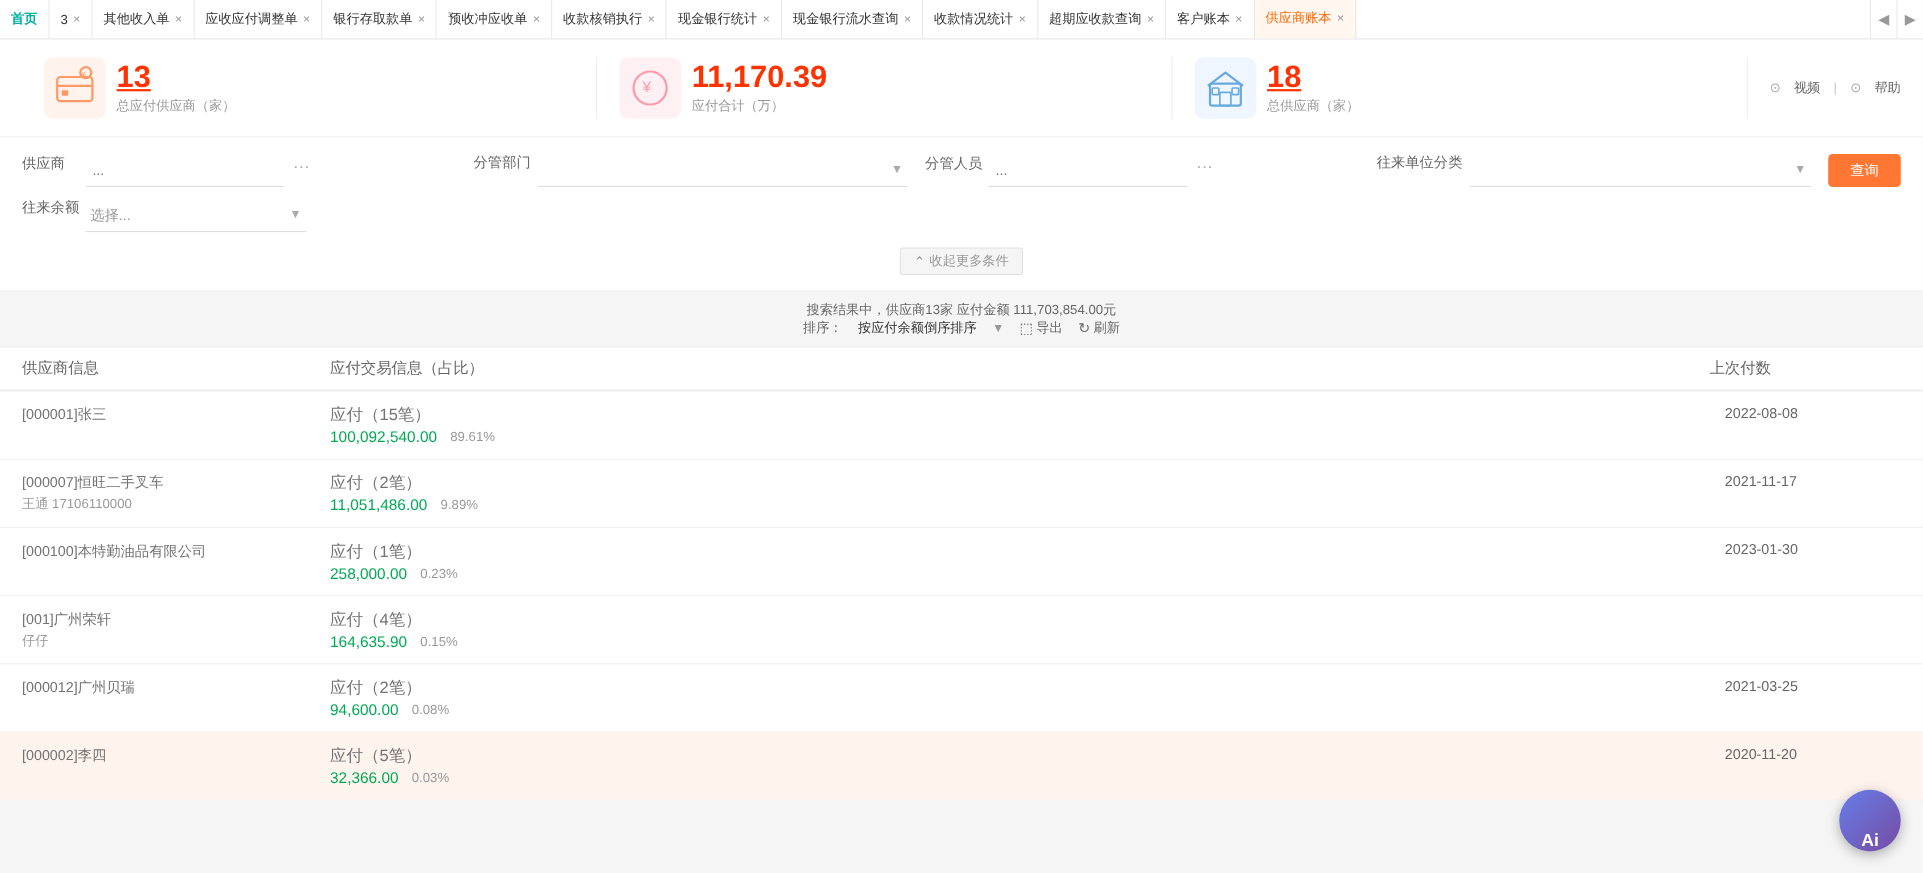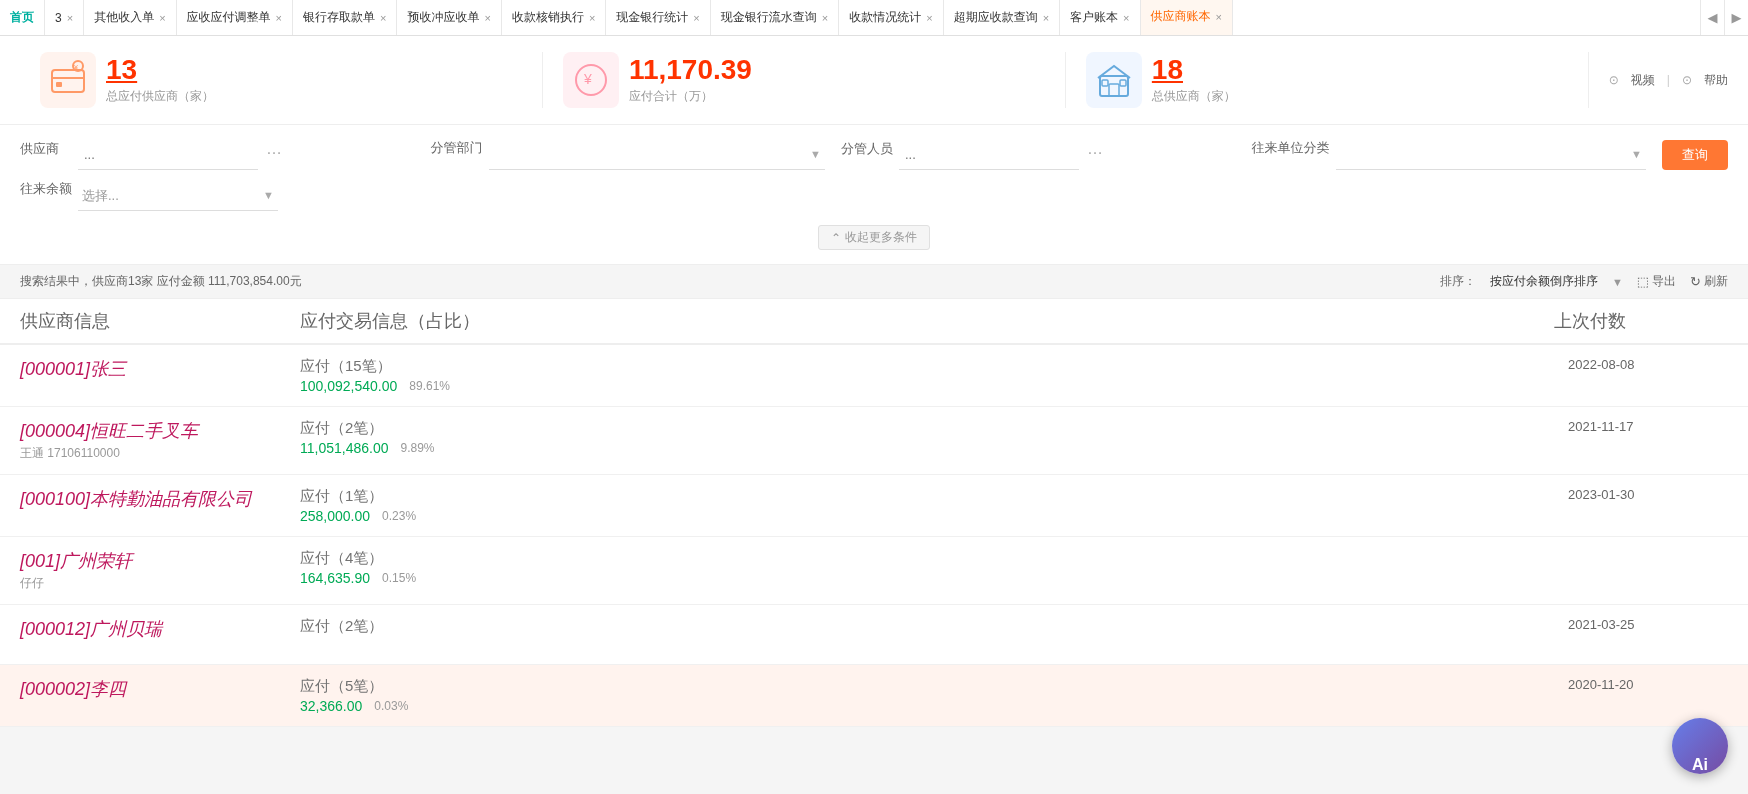--- a/index.html
+++ b/index.html
@@ -204,20 +204,21 @@
     
     .result-bar {
       display: flex;
       align-items: center;
       justify-content: space-between;
       padding: 8px 20px;
       background: #f5f5f5;
       font-size: 12px;
       color: #666;
       border-bottom: 1px solid #eee;
+      flex-direction: column;
     }
     .result-bar .right-tools {
       display: flex;
       align-items: center;
       gap: 14px;
     }
     .result-bar .sort-label { color: #666; }
     .result-bar .sort-value { color: #333; cursor: pointer; }
     .tool-btn {
       display: flex;
@@ -230,44 +231,43 @@
 
     
     .data-table {
       background: #fff;
       width: 100%;
     }
     .table-header {
       display: flex;
       padding: 10px 20px;
       border-bottom: 2px solid #eee;
-      font-size: 18px;
+      font-size: 14px;
       color: #666;
       font-weight: 500;
     }
     .col-supplier { flex: 0 0 280px; }
     .col-transaction { flex: 1; }
     .col-last-payment { flex: 0 0 160px; }
     .col-scrollbar { flex: 0 0 14px; }
 
     .table-row {
       display: flex;
       padding: 12px 20px;
       border-bottom: 1px solid #f0f0f0;
       align-items: flex-start;
       min-height: 60px;
     }
     .table-row.highlight { background: #fff3ee; }
 
     .supplier-link {
-      color: #be185d;
+      color: #737373;
       text-decoration: none;
-      font-size: 18px;
-      cursor: pointer;
-      font-style: italic;
+      font-size: 13px;
+      cursor: pointer;
     }
     .supplier-sub {
       font-size: 12px;
       color: #999;
       margin-top: 2px;
     }
 
     .tx-label { font-size: 15px; color: #737373; }
     .tx-amount {
       font-size: 14px;
@@ -514,21 +514,21 @@
           <a class="tx-amount">100,092,540.00</a>
           <span class="tx-percent">89.61%</span>
         </div>
       </div>
       <div class="col-last-payment">
         <span class="last-pay">2022-08-08</span>
       </div>
     </div>
       <div class="table-row">
       <div class="col-supplier">
-        <a class="supplier-link">[000004]恒旺二手叉车</a>
+        <a class="supplier-link">[000007]恒旺二手叉车</a>
         <div class="supplier-sub">王通  17106110000</div>
       </div>
       <div class="col-transaction">
         <div class="tx-label">应付（2笔）</div>
         <div class="tx-row">
           <a class="tx-amount">11,051,486.00</a>
           <span class="tx-percent">9.89%</span>
         </div>
       </div>
       <div class="col-last-payment">
@@ -567,20 +567,24 @@
         <span class="last-pay"></span>
       </div>
     </div>
       <div class="table-row">
       <div class="col-supplier">
         <a class="supplier-link">[000012]广州贝瑞</a>
         
       </div>
       <div class="col-transaction">
         <div class="tx-label">应付（2笔）</div>
+        <div class="tx-row">
+          <a class="tx-amount">94,600.00</a>
+          <span class="tx-percent">0.08%</span>
+        </div>
       </div>
       <div class="col-last-payment">
         <span class="last-pay">2021-03-25</span>
       </div>
     </div>
       <div class="table-row highlight">
       <div class="col-supplier">
         <a class="supplier-link">[000002]李四</a>
         
       </div>

